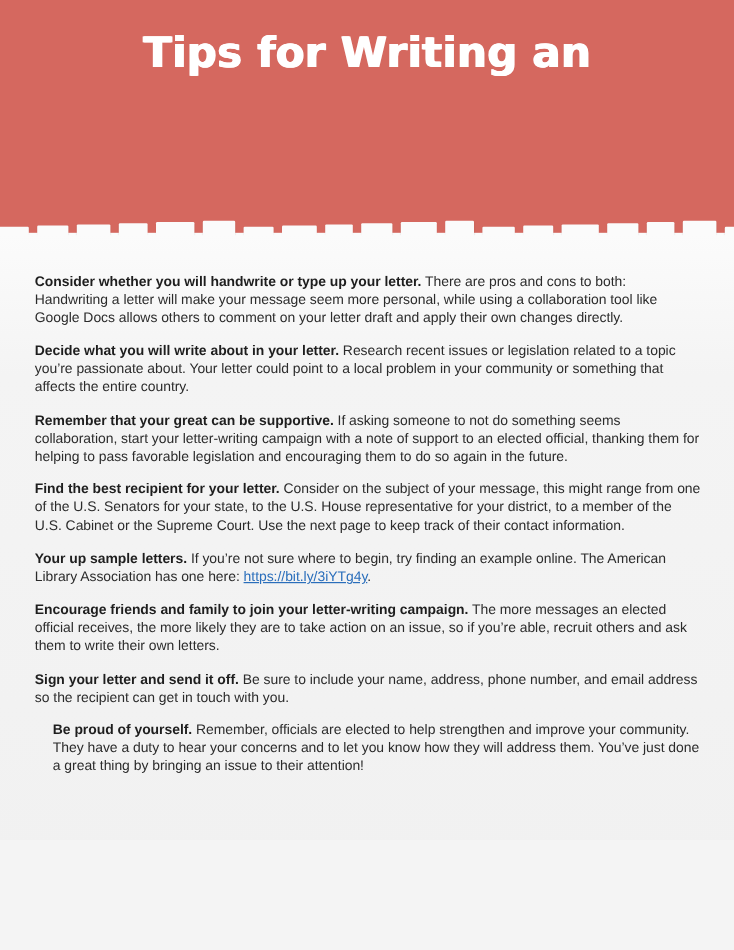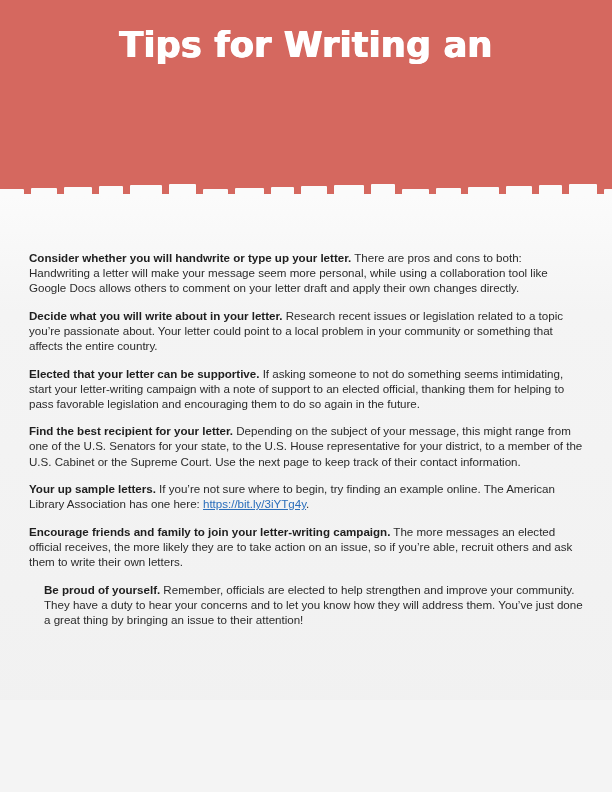--- a/index.html
+++ b/index.html
@@ -80,21 +80,21 @@
   
   .sheet {
     position: absolute;
     top: 196px; left: 0;
     width: 612px;
     height: 530px;
     background: linear-gradient(180deg,#fbfbfb 0%, #f4f4f4 22%, #f1f1f1 100%);
   }
   .content {
     position: absolute;
-    top: 250px;
+    top: 227px;
     left: 29px;
     width: 556px;
   }
   .tip {
     color: #2b2b2b;
     font-family: "Liberation Sans", sans-serif;
     font-size: 11.6px;
     line-height: 15.1px;
     margin: 0 0 12.5px 0;
     letter-spacing: -0.02px;
@@ -200,30 +200,33 @@
   <div class="sheet"></div>
 
   <div class="content">
     <p class="tip">
       <b>Consider whether you will handwrite or type up your letter.</b><span> There are pros and cons to both: Handwriting a letter will make your message seem more personal, while using a collaboration tool like Google Docs allows others to comment on your letter draft and apply their own changes directly.</span>
     </p>
     <p class="tip">
       <b>Decide what you will write about in your letter.</b><span> Research recent issues or legislation related to a topic you’re passionate about. Your letter could point to a local problem in your community or something that affects the entire country.</span>
     </p>
     <p class="tip">
-      <b>Elected that your letter can be supportive.</b><span> If asking someone to not do something seems intimidating, start your letter-writing campaign with a note of support to an elected official, thanking them for helping to pass favorable legislation and encouraging them to do so again in the future.</span>
-    </p>
-    <p class="tip">
-      <b>Find the best recipient for your letter.</b><span> Depending on the subject of your message, this might range from one of the U.S. Senators for your state, to the U.S. House representative for your district, to a member of the U.S. Cabinet or the Supreme Court. Use the next page to keep track of their contact information.</span>
+      <b>Remember that your great can be supportive.</b><span> If asking someone to not do something seems collaboration, start your letter-writing campaign with a note of support to an elected official, thanking them for helping to pass favorable legislation and encouraging them to do so again in the future.</span>
+    </p>
+    <p class="tip">
+      <b>Find the best recipient for your letter.</b><span> Consider on the subject of your message, this might range from one of the U.S. Senators for your state, to the U.S. House representative for your district, to a member of the U.S. Cabinet or the Supreme Court. Use the next page to keep track of their contact information.</span>
     </p>
     <p class="tip">
       <b>Your up sample letters.</b><span> If you’re not sure where to begin, try finding an example online. The American Library Association has one here: </span><a href="#">https://bit.ly/3iYTg4y</a><span>.</span>
     </p>
     <p class="tip">
       <b>Encourage friends and family to join your letter-writing campaign.</b><span> The more messages an elected official receives, the more likely they are to take action on an issue, so if you’re able, recruit others and ask them to write their own letters.</span>
+    </p>
+    <p class="tip">
+      <b>Sign your letter and send it off.</b><span> Be sure to include your name, address, phone number, and email address so the recipient can get in touch with you.</span>
     </p>
     <p class="tip">
       <b>Be proud of yourself.</b><span> Remember, officials are elected to help strengthen and improve your community. They have a duty to hear your concerns and to let you know how they will address them. You’ve just done a great thing by bringing an issue to their attention!</span>
     </p>
   </div>
 
   <div class="footer">
     <div class="dk-logo">
       <svg width="46" height="36" viewBox="0 0 46 36" aria-hidden="true">
         <path d="M2 2 H44 V26 H24.5 L23 29.5 L21.5 26 H2 Z" fill="none" stroke="#ffffff" stroke-width="3"></path>

